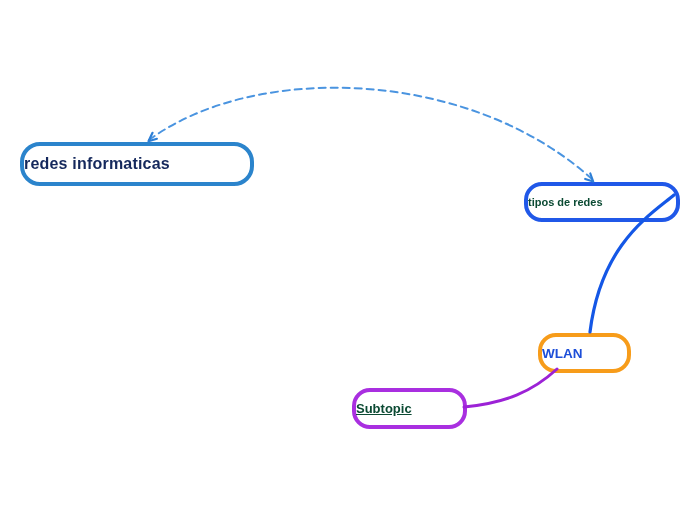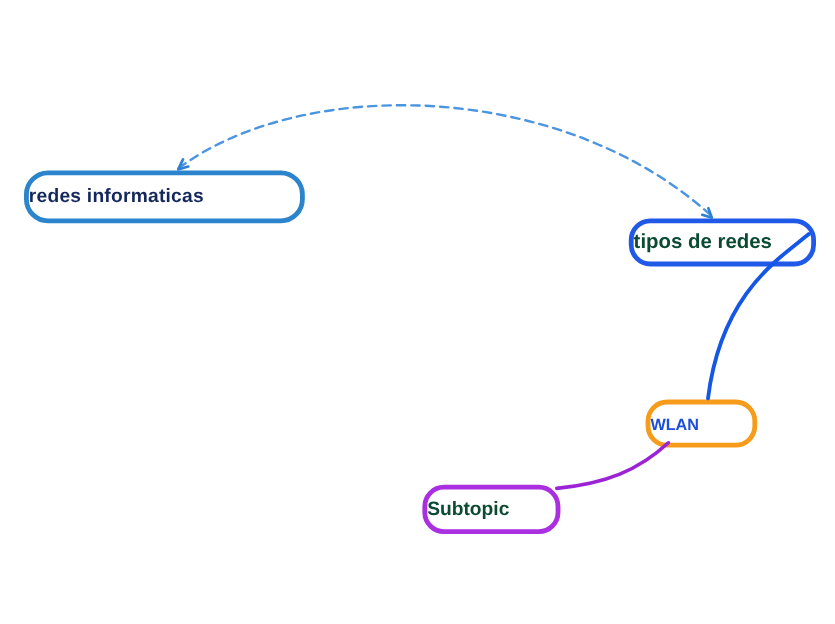--- a/index.html
+++ b/index.html
@@ -27,33 +27,34 @@
     left: 20px; top: 142px;
     width: 226px; height: 36px;
     border-radius: 20px;
     font-size: 16px;
     letter-spacing: 0.2px;
   }
   .topic-tipos {
     left: 524px; top: 182px;
     width: 148px; height: 32px;
     border-radius: 18px;
-    font-size: 17px;
+    font-size: 11px;
   }
   .topic-wlan {
     left: 538px; top: 333px;
     width: 85px; height: 32px;
     border-radius: 18px;
     font-size: 13.5px;
   }
   .topic-subtopic {
-    left: 352px; top: 404px;
+    left: 352px; top: 388px;
     width: 107px; height: 33px;
     border-radius: 18px;
-    font-size: 16px;
+    font-size: 13px;
+    text-decoration: underline;
   }
   svg.links {
     position: absolute;
     left: 0; top: 0;
     width: 696px;
     height: 520px;
     z-index: 2;
     pointer-events: none;
   }
 </style>

